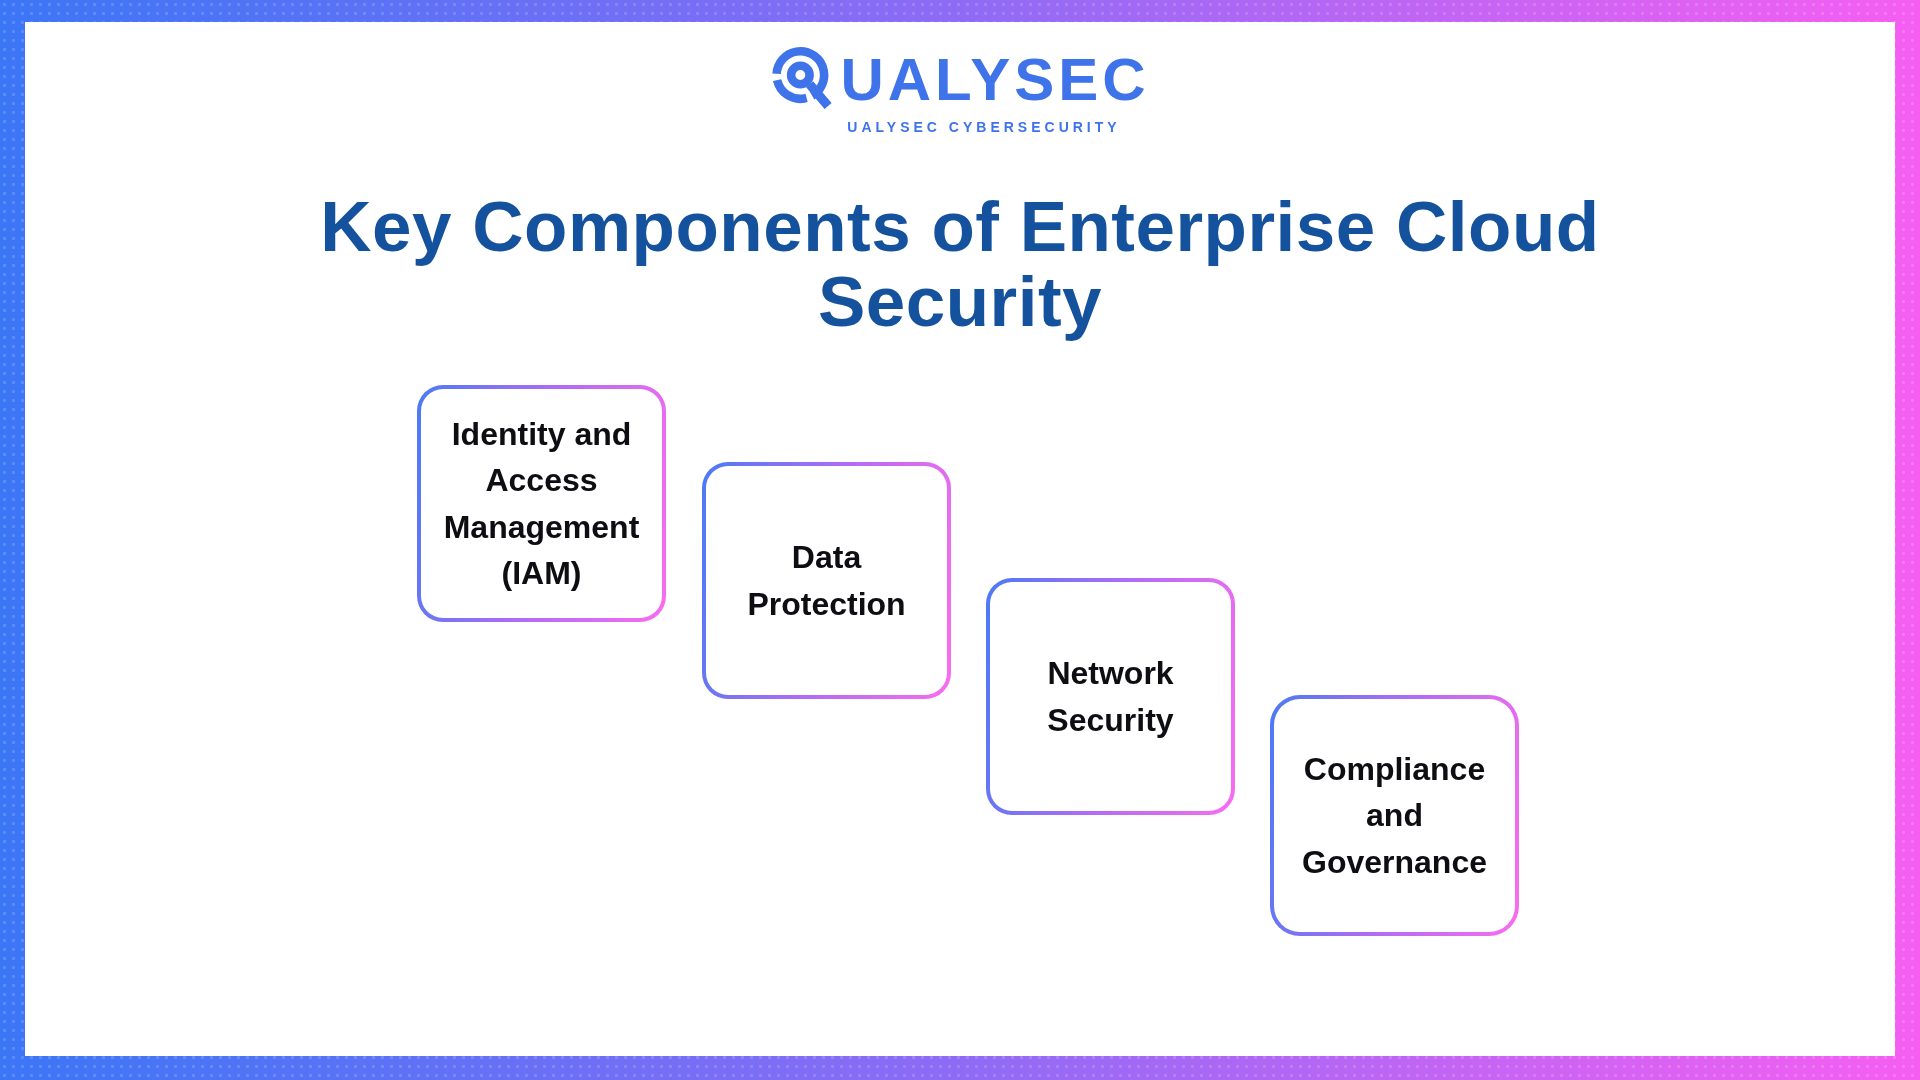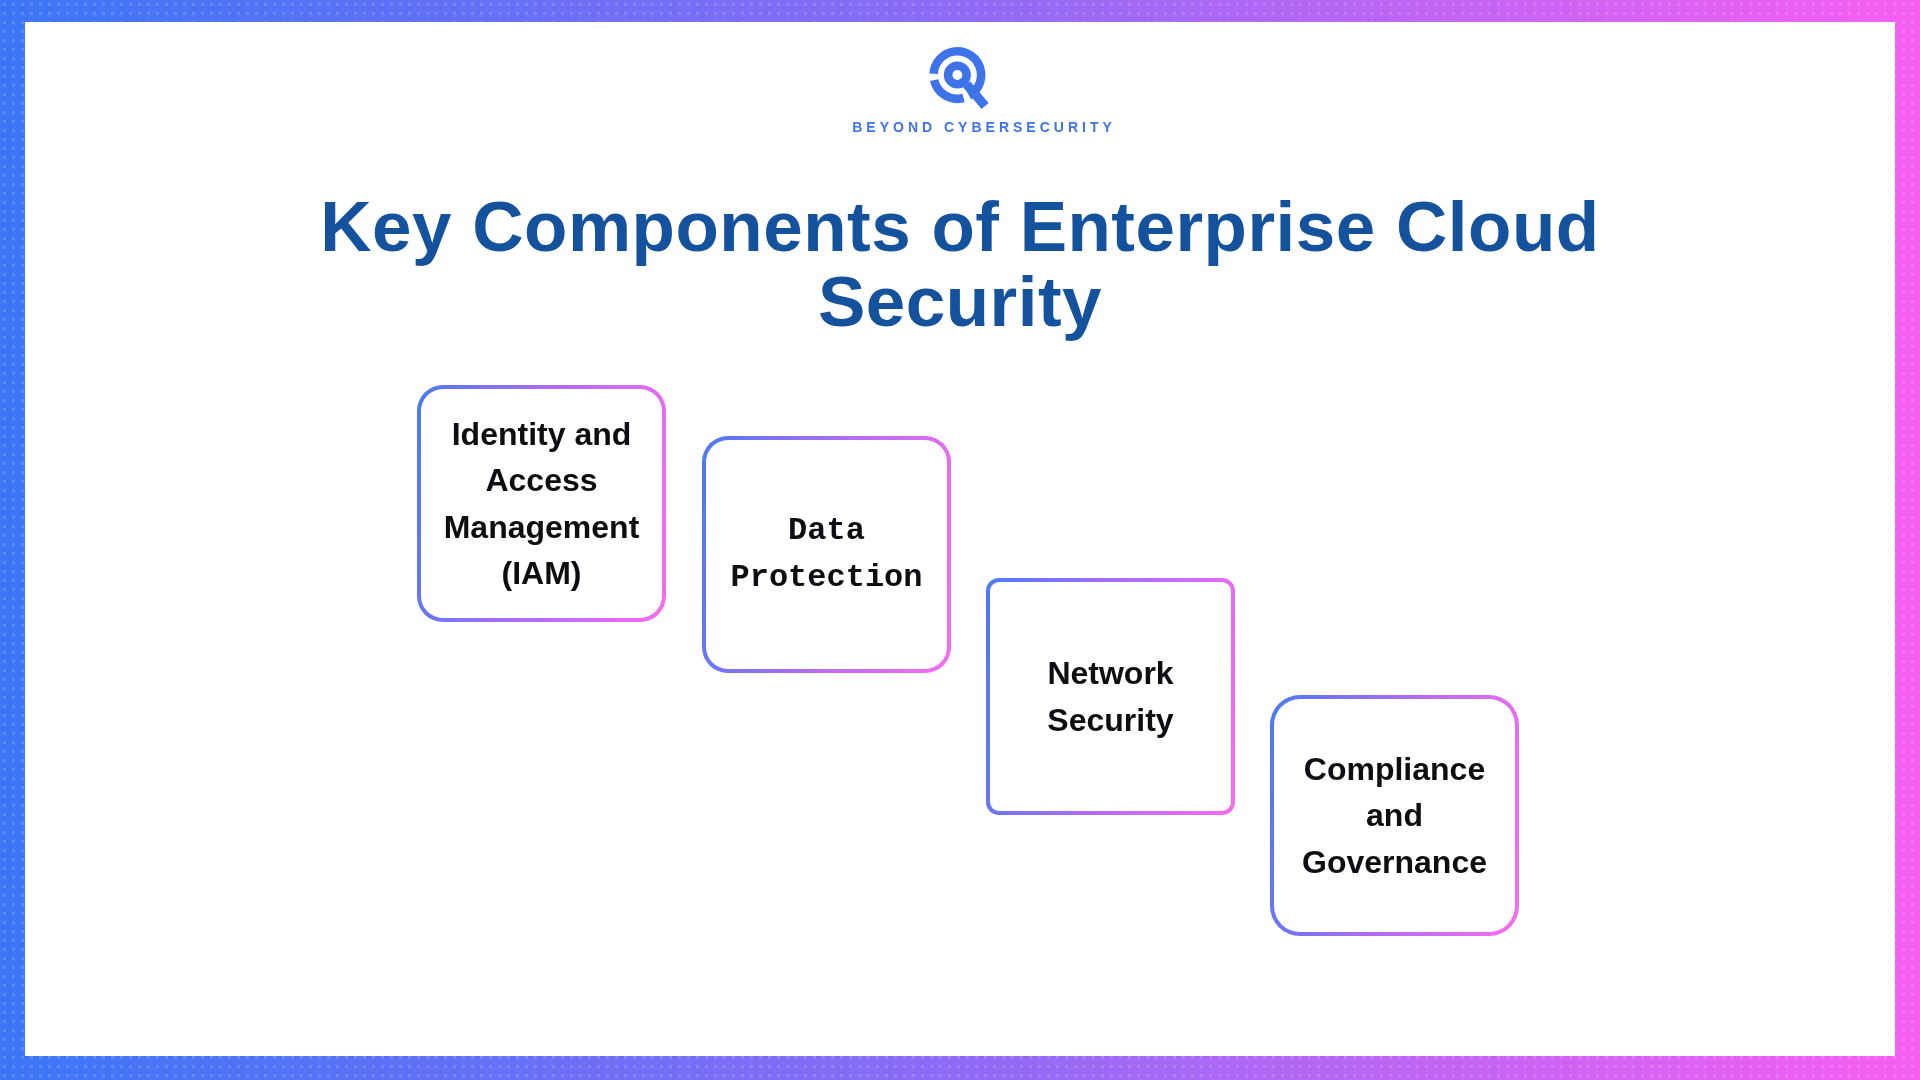--- a/index.html
+++ b/index.html
@@ -100,41 +100,42 @@
     text-align: center;
   }
   .card-label {
     color: #0d0d12;
     font-size: 32px;
     font-weight: bold;
     line-height: 1.45;
     white-space: pre-line;
   }
   .card-1 { left: 417px;  top: 385px; }
-  .card-2 { left: 702px;  top: 436px; font-family: Liberation Mono, monospace; }
-  .card-3 { left: 986px;  top: 578px; border-radius: 13px; }
+  .card-2 { left: 702px;  top: 462px; }
+  .card-3 { left: 986px;  top: 578px; }
   .card-4 { left: 1270px; top: 695px; height: 233px; border-radius: 30px; }
 </style>
 </head>
 <body>
 
 <div class="frame"></div>
 <div class="canvas"></div>
 
 <header class="logo">
   <div class="logo-row">
     <svg class="q-icon" width="66" height="74" viewBox="0 0 100 112" aria-hidden="true">
       <g fill="none" stroke="#3e73e9" stroke-linecap="butt">
         <circle cx="46" cy="50" r="36" stroke-width="13" stroke-dasharray="100 9 58 10 49.2" transform="rotate(-100 46 50)"></circle>
         <circle cx="46" cy="50" r="14" stroke-width="13"></circle>
         <line x1="60" y1="64" x2="88" y2="97" stroke-width="14"></line>
       </g>
     </svg>
+    <span class="brand-text">UALYSEC</span>
   </div>
-  <div class="tagline">BEYOND CYBERSECURITY</div>
+  <div class="tagline">UALYSEC CYBERSECURITY</div>
 </header>
 
 <h1 class="title">Key Components of Enterprise Cloud
 Security</h1>
 
 <div class="card card-1">
   <span class="card-label">Identity and
 Access
 Management
 (IAM)</span>

